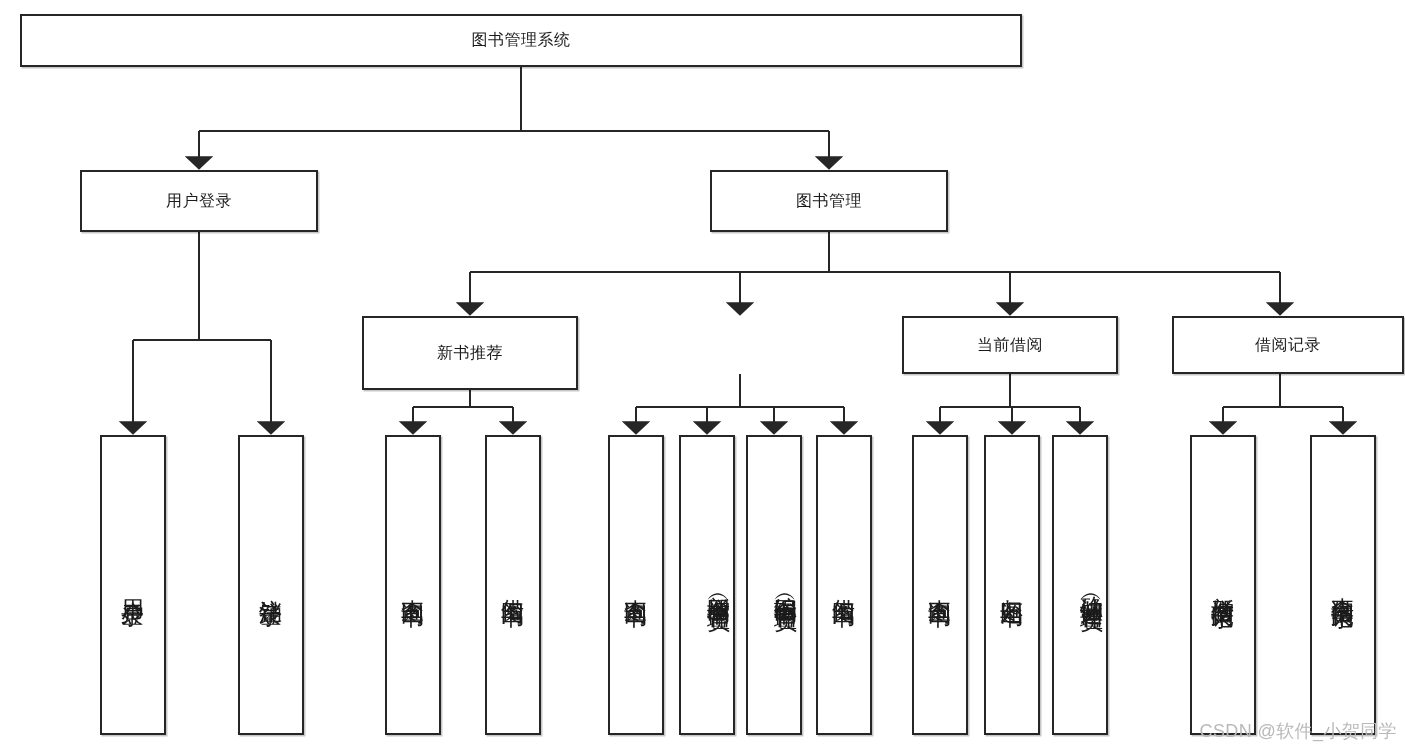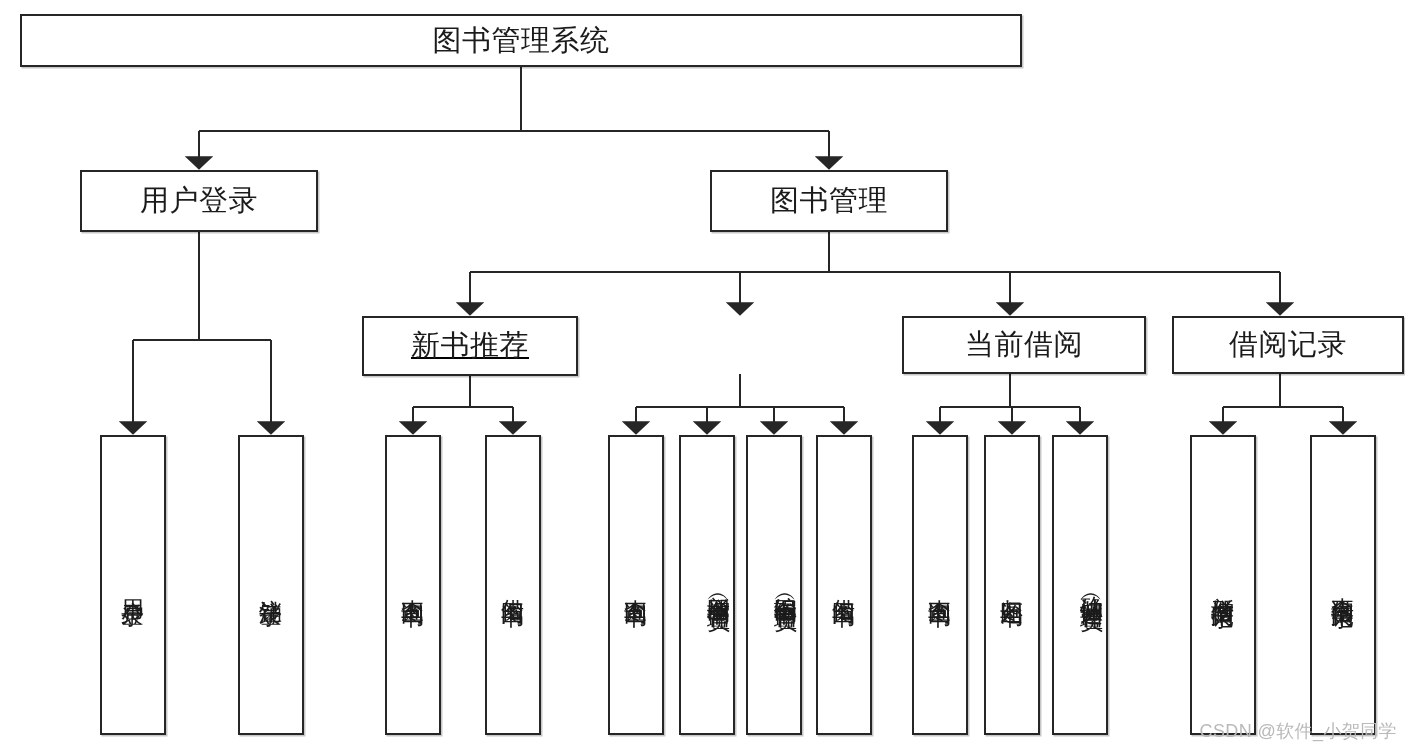--- a/index.html
+++ b/index.html
@@ -31,21 +31,21 @@
     background: #ffffff;
     border: 2.5px solid #262626;
     box-shadow: 1.5px 1.5px 0 rgba(0,0,0,0.22);
   }
   .node-label-h {
     width: 100%;
     height: 100%;
     display: flex;
     align-items: center;
     justify-content: center;
-    font-size: 29px;
+    font-size: 16px;
     color: #1b1b1b;
     letter-spacing: 0.5px;
     line-height: 1.15;
     white-space: nowrap;
   }
   .node-label-v {
     width: 100%;
     height: 100%;
     display: flex;
     align-items: center;
@@ -135,24 +135,24 @@
     <div class="node-label-h">图书管理系统</div>
   </div>
 
   <div class="node-box" id="node-l2-0" style="left: 80px; top: 170px; width: 238px; height: 62px;">
     <div class="node-label-h">用户登录</div>
   </div>
   <div class="node-box" id="node-l2-1" style="left: 710px; top: 170px; width: 238px; height: 62px;">
     <div class="node-label-h">图书管理</div>
   </div>
 
-  <div class="node-box" id="node-l3-0" style="left: 362px; top: 316px; width: 216px; height: 60px; text-decoration: underline;">
+  <div class="node-box" id="node-l3-0" style="left: 362px; top: 316px; width: 216px; height: 74px;">
     <div class="node-label-h">新书推荐</div>
   </div>
-  <div class="node-box" id="node-l3-2" style="left: 902px; top: 316px; width: 244px; height: 58px;">
+  <div class="node-box" id="node-l3-2" style="left: 902px; top: 316px; width: 216px; height: 58px;">
     <div class="node-label-h">当前借阅</div>
   </div>
   <div class="node-box" id="node-l3-3" style="left: 1172px; top: 316px; width: 232px; height: 58px;">
     <div class="node-label-h">借阅记录</div>
   </div>
 
   <div class="node-box" id="node-leaf-0" style="left: 100px; top: 435px; width: 66px; height: 300px;">
     <div class="node-label-v">用户登录</div>
   </div>
   <div class="node-box" id="node-leaf-1" style="left: 238px; top: 435px; width: 66px; height: 300px;">

